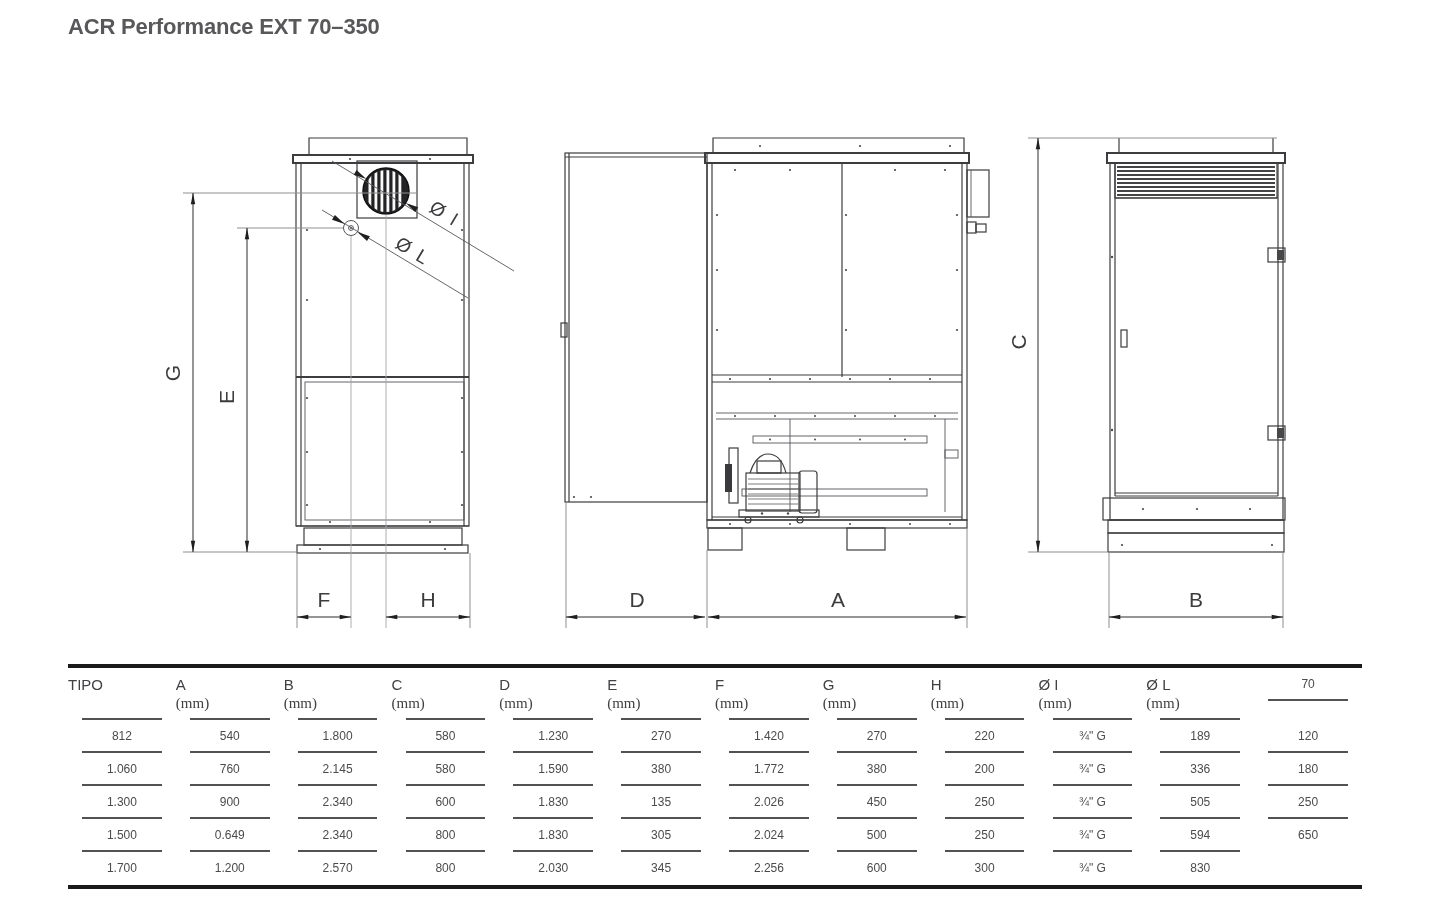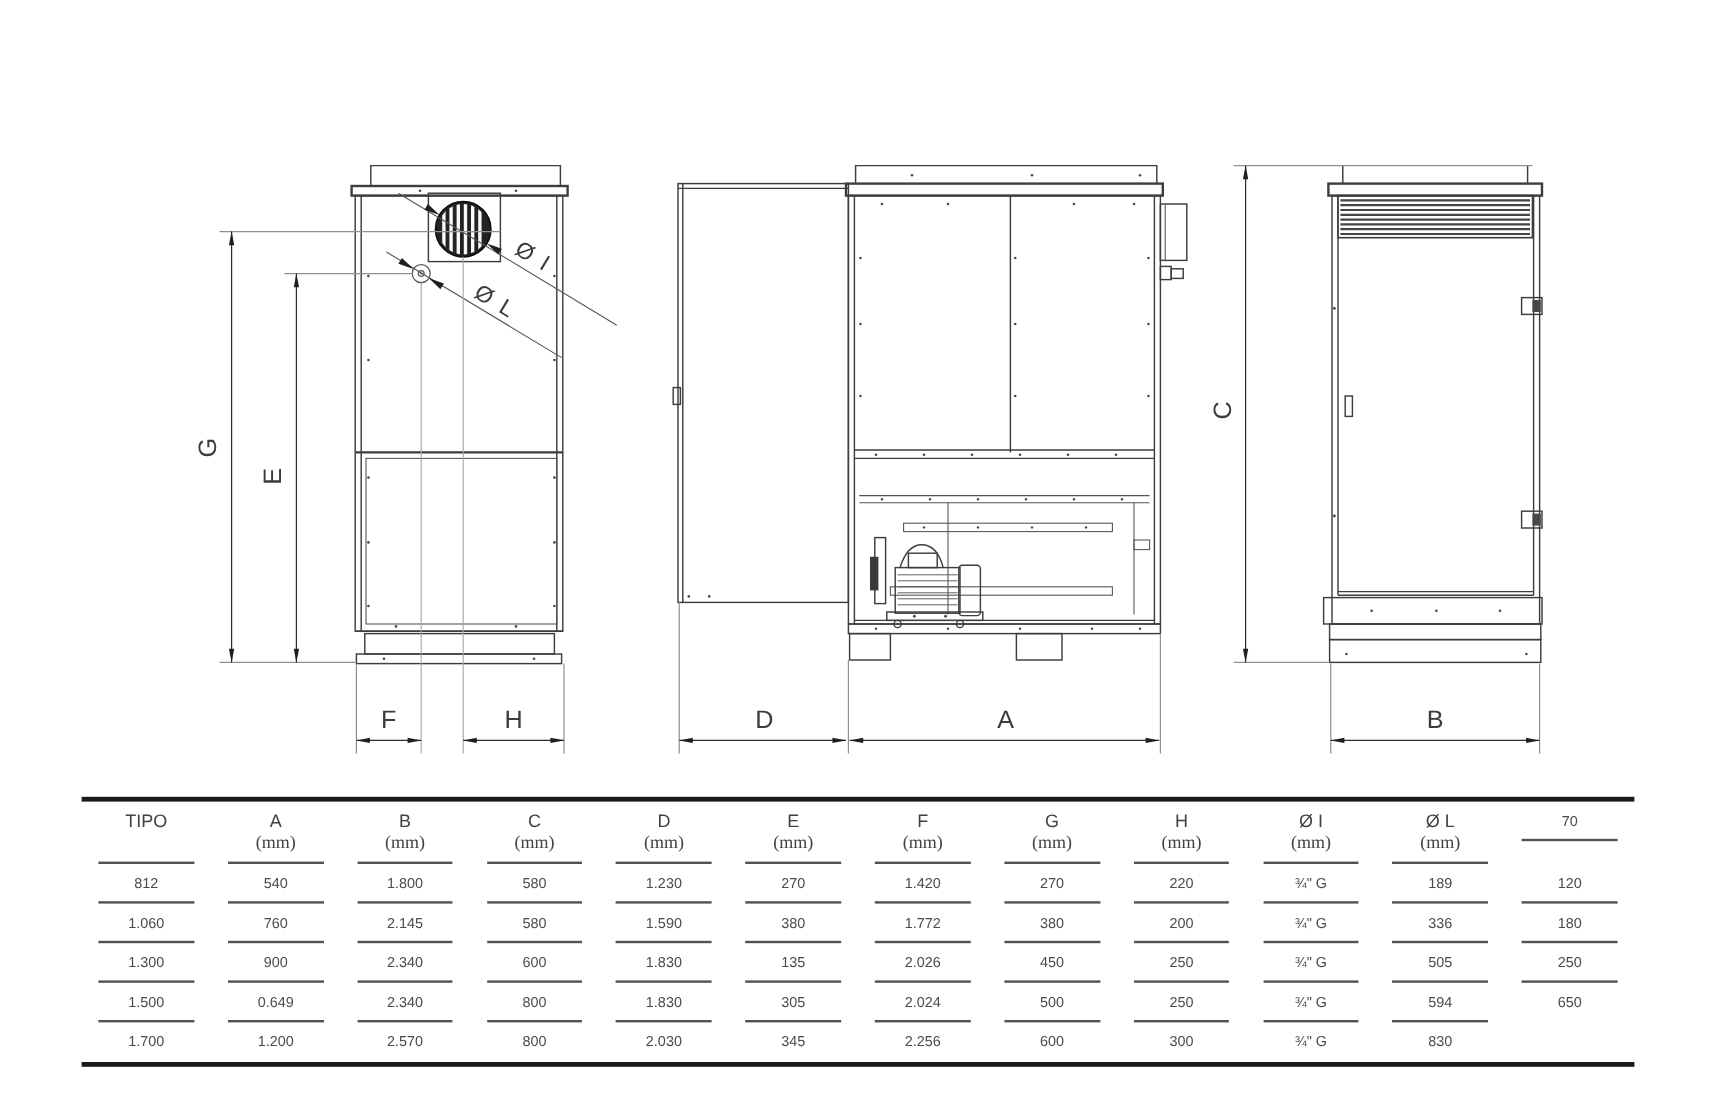--- a/index.html
+++ b/index.html
@@ -17,34 +17,35 @@
   .cl   { stroke:#a5a5a8; stroke-width:0.9; fill:none; }
   .dim  { stroke:#2c2c2e; stroke-width:1; fill:none; }
   .dot  { fill:#4a4a4c; }
   .dimtxt { font-family:"Liberation Sans", sans-serif; font-size:21px; fill:#3c3c3e; }
   .dimtxt.sm { font-size:19px; letter-spacing:2px; }
 
   
   .tbl { position:absolute; left:68px; top:664px; width:1294px;
          border-top:4px solid #1b1b1b; border-bottom:4px solid #1b1b1b;
          display:grid; grid-template-columns:repeat(12, 1fr); background:#fff; }
-  .th { height:52px; position:relative; text-align:center; padding-top:8px; box-sizing:border-box; }
+  .th { height:52px; position:relative; text-align:left; padding-top:8px; box-sizing:border-box; }
   .th .l1 { font-size:15px; color:#414144; line-height:18px; }
   .th .l2 { font-size:15px; color:#414144; line-height:19px;font-family:Liberation Serif, serif; }
   .td { height:33px; line-height:33px; text-align:center; position:relative;
         font-size:12px; color:#4b4b4d; }
   .th::after, .td::after { content:""; position:absolute; bottom:0; left:13%; right:13%;
         border-bottom:2px solid #525254; }
   .noline::after { display:none; }
 </style>
 </head>
 <body>
 
 <div class="page">
 
+  <div class="title">ACR Performance EXT 70–350</div>
 
   <svg class="drawing" viewBox="0 0 1430 660" xmlns="http://www.w3.org/2000/svg">
     <defs>
       <marker id="me" viewBox="0 0 12 6" refX="11.6" refY="3" markerWidth="12" markerHeight="6" orient="auto" markerUnits="userSpaceOnUse">
         <path d="M0.3,0.8 L11.8,3 L0.3,5.2 Z" fill="#1f1f1f"></path>
       </marker>
       <marker id="ms" viewBox="0 0 12 6" refX="11.6" refY="3" markerWidth="12" markerHeight="6" orient="auto-start-reverse" markerUnits="userSpaceOnUse">
         <path d="M0.3,0.8 L11.8,3 L0.3,5.2 Z" fill="#1f1f1f"></path>
       </marker>
       <clipPath id="fc">

